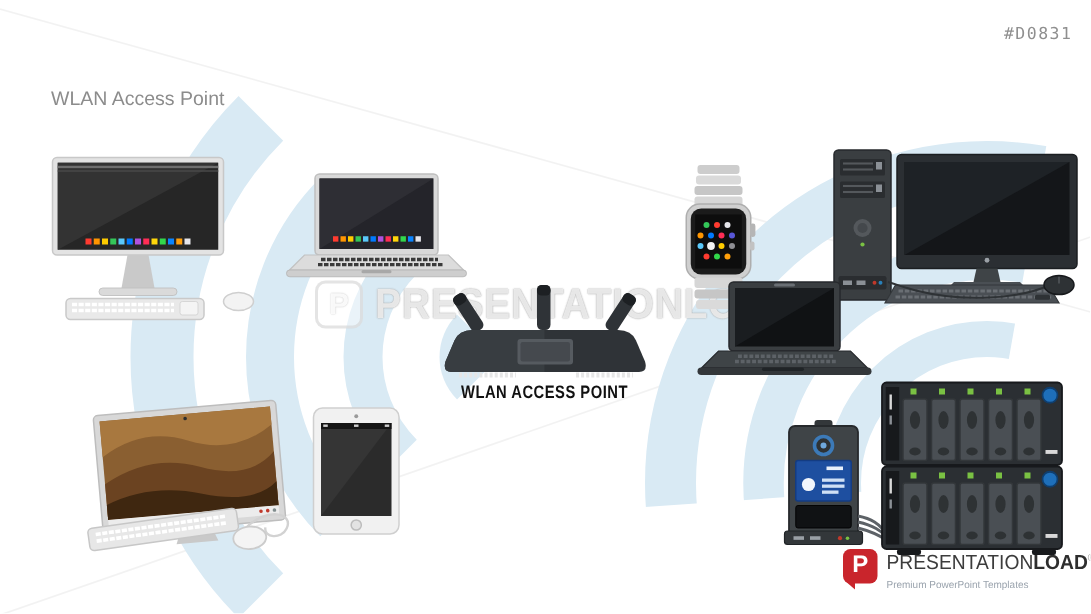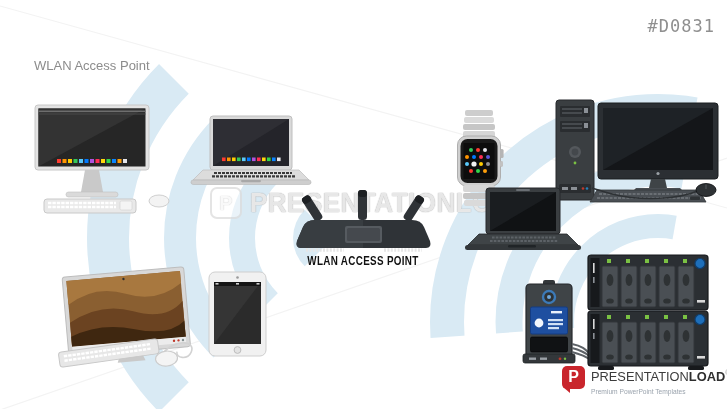--- a/index.html
+++ b/index.html
@@ -4,21 +4,21 @@
 <style>
   html,body{margin:0;padding:0;background:#fff;}
   .slide{position:relative;width:727px;height:409px;background:#fff;overflow:hidden;
          font-family:"Liberation Sans",sans-serif;}
   .layer{position:absolute;left:0;top:0;width:727px;height:409px;}
   
   .title{position:absolute;left:33px;top:26px;font-size:24px;font-weight:500;
          color:var(--title,#161616);letter-spacing:.2px;white-space:nowrap;}
   .subtitle{position:absolute;left:34px;top:58px;font-size:13px;color:var(--subtitle,#8c8c8c);}
   .idtag{position:absolute;right:12px;top:16px;font-family:"DejaVu Sans Mono",monospace;
-         font-size:17px;color:var(--tag,#8f8f8f);letter-spacing:1px;}
+         font-size:11px;color:var(--tag,#8f8f8f);letter-spacing:1px;}
   
   .router-label{position:absolute;left:288px;top:254px;width:150px;text-align:center;
          font-size:12px;font-weight:bold;color:var(--label,#111);
          transform:scaleX(.82);letter-spacing:.4px;white-space:nowrap;}
   
   .wm{position:absolute;left:210px;top:187px;display:flex;align-items:center;gap:8px;}
   .wm-icon{width:28px;height:28px;border:2px solid rgba(205,205,205,.55);border-radius:7px;
          background:rgba(255,255,255,.45);color:rgba(255,255,255,.9);font-weight:bold;
          font-size:20px;line-height:28px;text-align:center;
          text-shadow:0 0 1px rgba(170,170,170,.8);}

